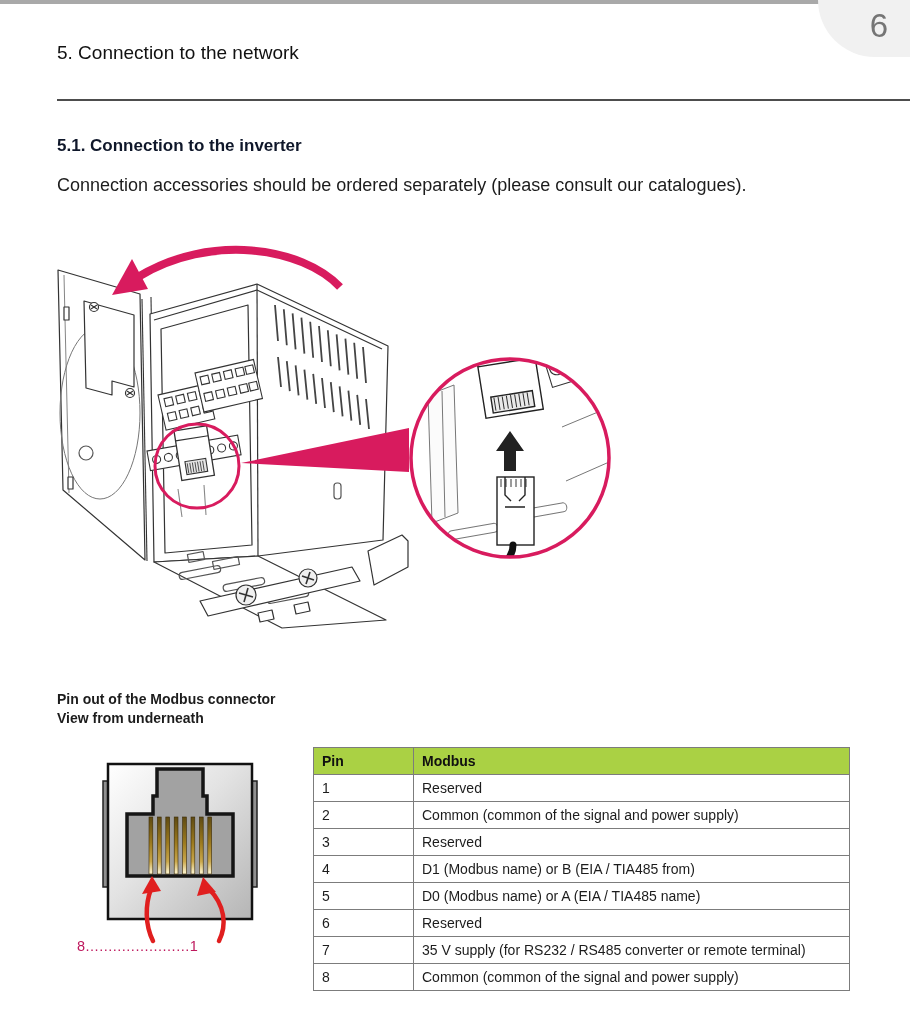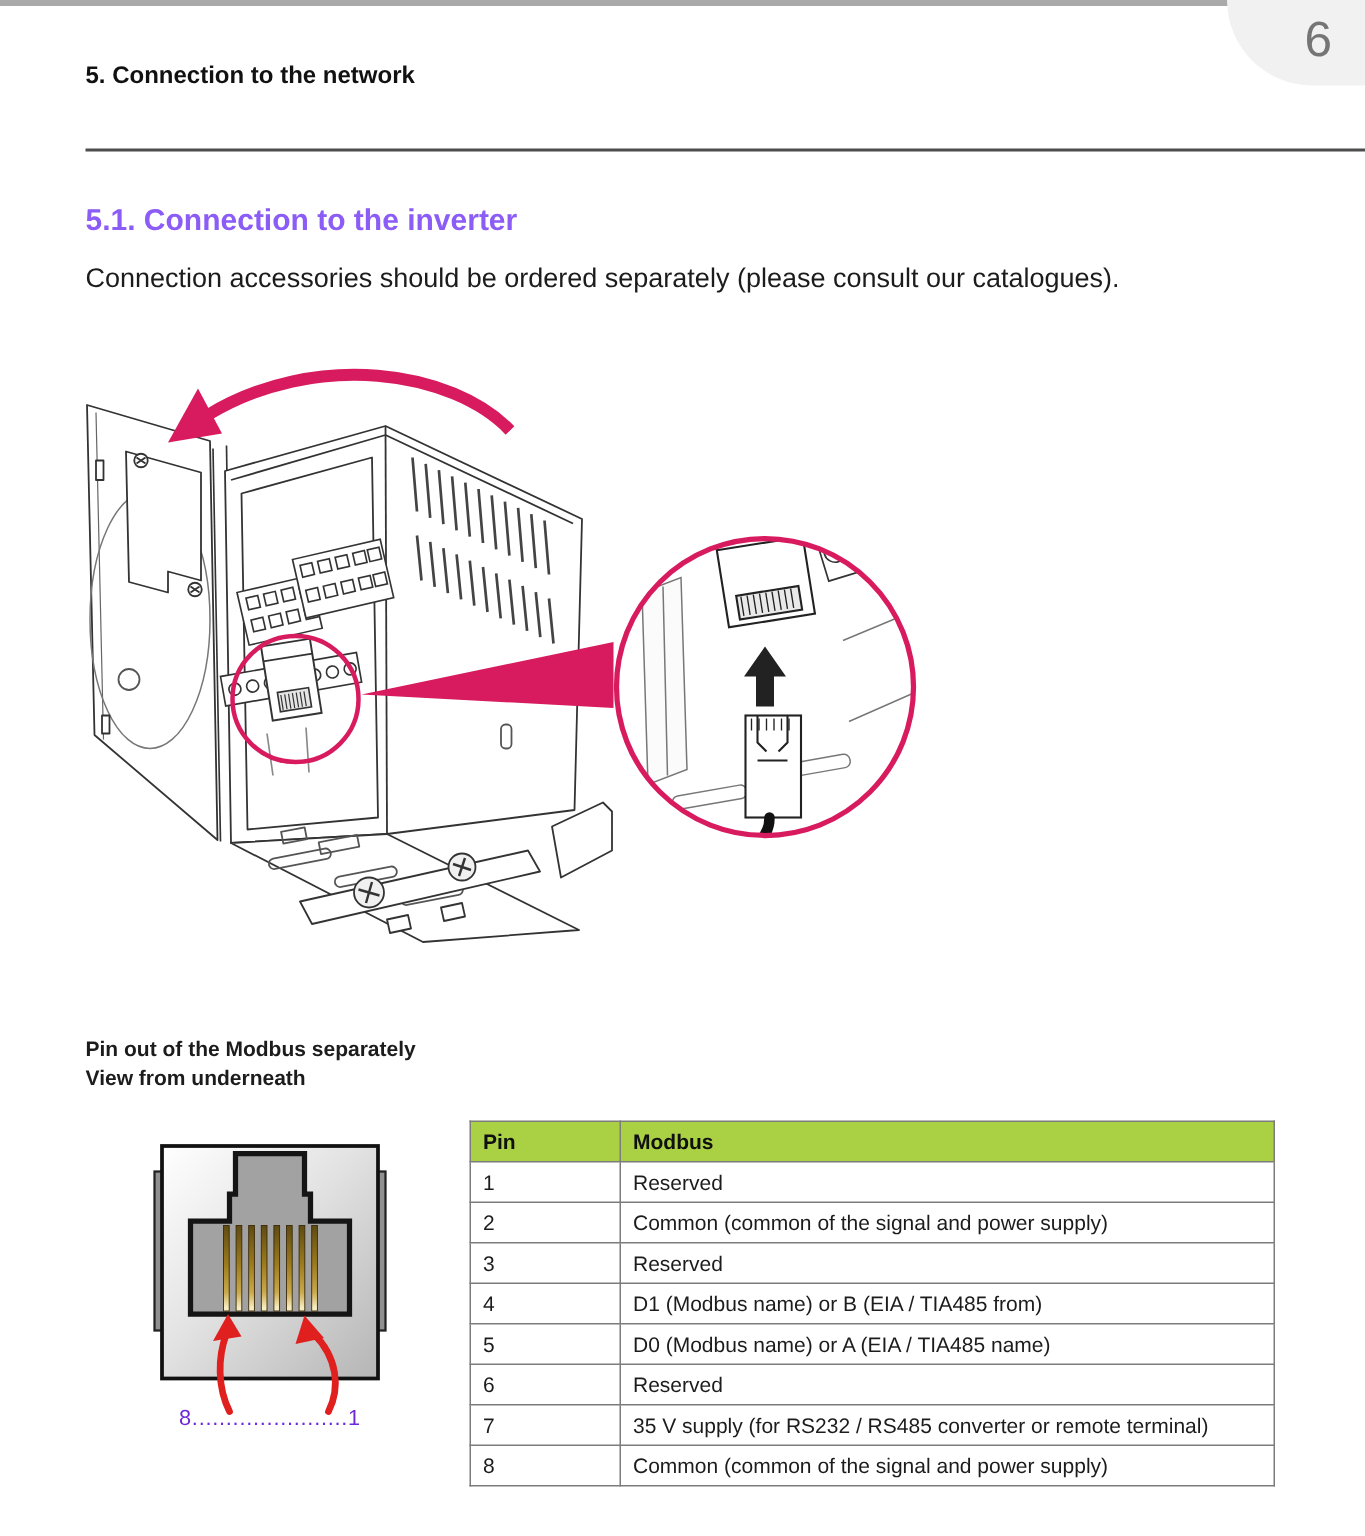--- a/index.html
+++ b/index.html
@@ -9,31 +9,31 @@
     font-family:"Liberation Sans", sans-serif; color:#1c1c1c; overflow:hidden;
   }
   .topbar { position:absolute; left:0; top:0; width:820px; height:4px; background:#a9a9a9; }
   .page-badge {
     position:absolute; right:0; top:0; width:92px; height:57px;
     background:#f1f1f1; border-radius:0 0 0 60px;
   }
   .page-badge span{
     position:absolute; right:22px; top:7px; font-size:33px; color:#757575;
   }
-  .h1 { position:absolute; left:57px; top:42px; font-size:16px; font-weight:bold; color:#111; }
+  .h1 { position:absolute; left:57px; top:42px; font-size:19px; font-weight:normal; color:#111; }
   .rule { position:absolute; left:57px; top:99px; width:853px; height:2px; background:#4d4d4d; }
-  .h2 { position:absolute; left:57px; top:136px; font-size:20px; font-weight:bold; color:#8b5cf6; }
+  .h2 { position:absolute; left:57px; top:136px; font-size:17px; font-weight:bold; color:#0f172a; }
   .para { position:absolute; left:57px; font-size:18px; color:#1c1c1c; }
   .p1 { top:175px; } .p2 { top:211px; }
   .main-diagram { position:absolute; left:50px; top:245px; }
   .pinout-heading { position:absolute; left:57px; top:691px; font-size:14px; font-weight:bold; }
   .pinout-sub { position:absolute; left:57px; top:710px; font-size:14px;font-weight:bold; }
   .rj45-svg { position:absolute; left:95px; top:757px; }
-  .pins-label { position:absolute; left:95px; top:938px; width:170px; text-align:center;
-                font-size:14.5px; letter-spacing:0.5px; color:#6d28d9; }
+  .pins-label { position:absolute; left:77px; top:938px; width:170px; 
+                font-size:14.5px; letter-spacing:0.5px; color:#be185d; }
   table.pinout {
     position:absolute; left:313px; top:747px; width:537px;
     border-collapse:collapse; font-size:14px; table-layout:fixed;
   }
   table.pinout th, table.pinout td {
     border:1px solid #7c7c7c; height:27px; padding:0 0 0 8px;
     text-align:left; vertical-align:middle; white-space:nowrap; overflow:hidden;
   }
   table.pinout th { background:#aad144; font-weight:bold; color:#101010; }
   table.pinout td { background:#ffffff; }
@@ -213,21 +213,21 @@
       <g stroke="#222" stroke-width="1.4" fill="#ffffff">
         <rect x="447" y="232" width="37" height="68"></rect>
         <path d="M455,232 V250 L461,256 M475,232 V250 L469,256 M455,262 H475" fill="none"></path>
         <path d="M451,234 v8 M456,234 v8 M461,234 v8 M466,234 v8 M471,234 v8 M476,234 v8" stroke-width="0.9"></path>
         <path d="M463,300 C463,316 450,318 444,328" stroke="#111" stroke-width="7" fill="none" stroke-linecap="round"></path>
       </g>
     </g>
     <circle cx="460" cy="213" r="99" fill="none" stroke="#d81b5e" stroke-width="3.5"></circle>
   </svg>
 
-  <div class="pinout-heading">Pin out of the Modbus separately</div>
+  <div class="pinout-heading">Pin out of the Modbus connector</div>
   <div class="pinout-sub">View from underneath</div>
 
   <svg class="rj45-svg" width="170" height="200" viewBox="0 0 170 200">
     <defs>
       <linearGradient id="silver" x1="0" y1="0" x2="1" y2="1">
         <stop offset="0" stop-color="#ffffff"></stop>
         <stop offset="0.45" stop-color="#e3e3e3"></stop>
         <stop offset="1" stop-color="#b5b5b5"></stop>
       </linearGradient>
       <linearGradient id="gold" x1="0" y1="0" x2="0" y2="1">

